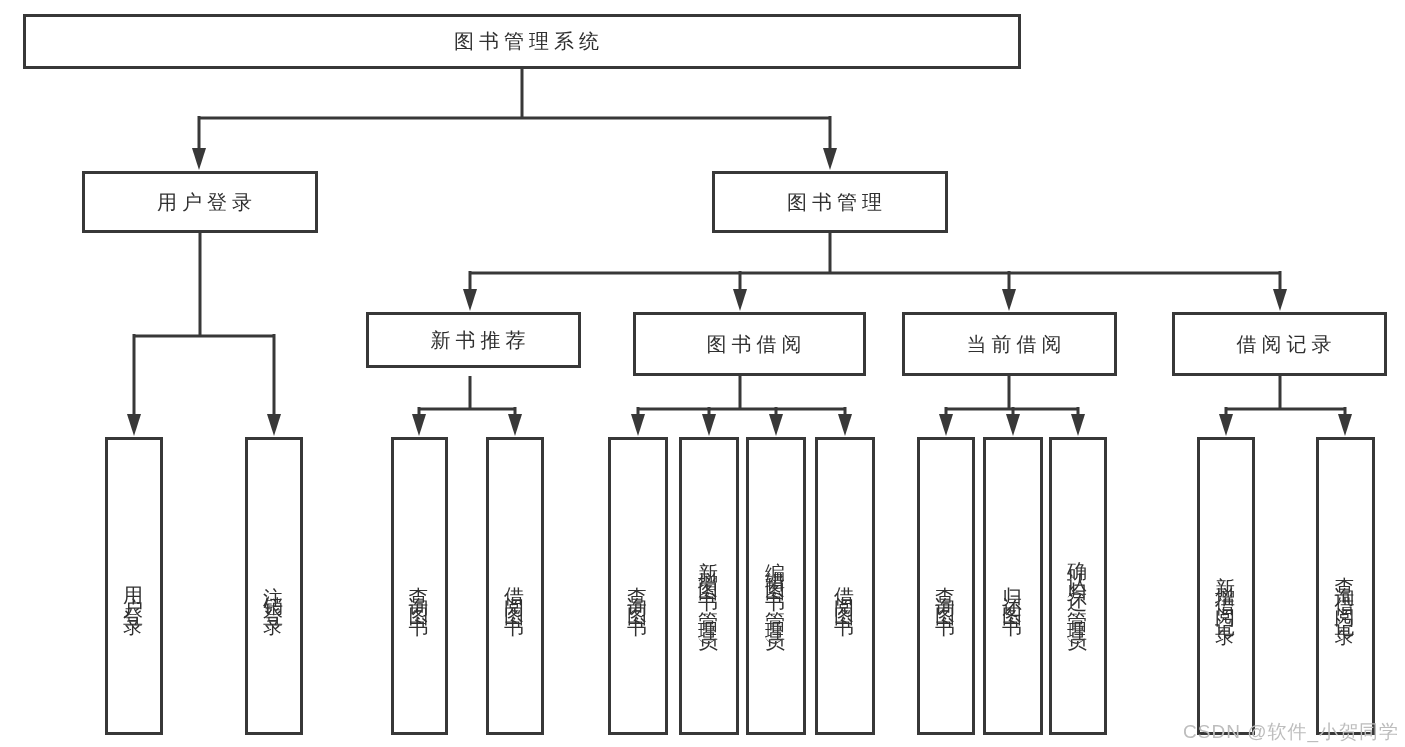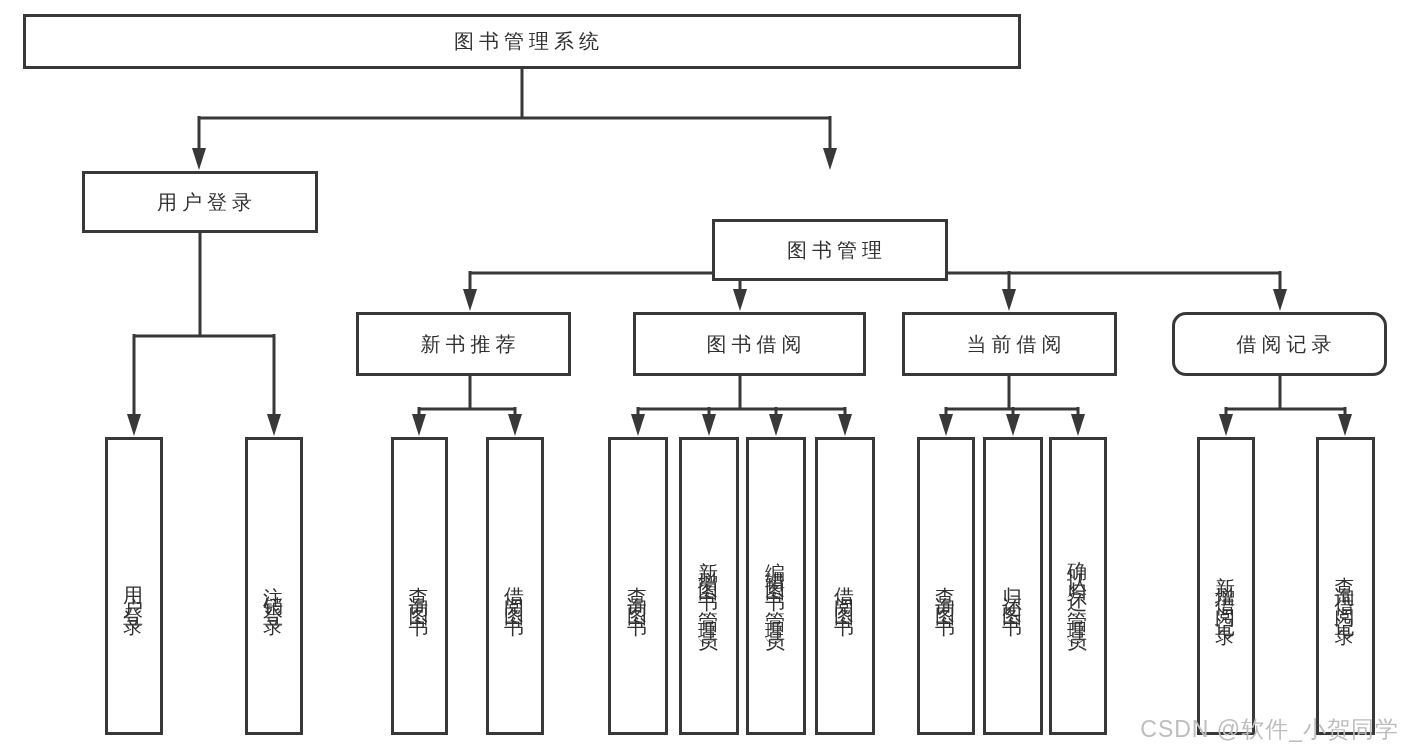--- a/index.html
+++ b/index.html
@@ -35,45 +35,45 @@
   }
   .node.v {
     writing-mode: vertical-rl;
     text-orientation: mixed;
     letter-spacing: 10px;
     padding-top: 10px; 
   }
   
   #node-root            { left: 23px;   top: 14px;  width: 998px; height: 55px; }
   #node-user-login      { left: 82px;   top: 171px; width: 236px; height: 62px; }
-  #node-book-management { left: 712px;  top: 171px; width: 236px; height: 62px; margin-top: 48px; }
-  #node-new-book-recommend { left: 356px;  top: 312px; width: 215px; height: 64px; }
+  #node-book-management { left: 712px;  top: 171px; width: 236px; height: 62px; }
+  #node-new-book-recommend { left: 366px;  top: 312px; width: 215px; height: 56px; }
   #node-book-borrow        { left: 633px;  top: 312px; width: 233px; height: 64px; }
   #node-current-borrow     { left: 902px;  top: 312px; width: 215px; height: 64px; text-align: right; }
-  #node-borrow-record      { left: 1172px; top: 312px; width: 215px; height: 64px; border-radius: 14px; }
+  #node-borrow-record      { left: 1172px; top: 312px; width: 215px; height: 64px; }
   .leaf { top: 437px; height: 298px; }
   #leaf-user-login           { left: 105px;  width: 58px; }
   #leaf-logout               { left: 245px;  width: 58px; }
   #leaf-query-book-recommend { left: 391px;  width: 57px; }
   #leaf-borrow-book-recommend{ left: 486px;  width: 58px; }
   #leaf-query-book-borrow    { left: 608px;  width: 60px; }
   #leaf-add-book             { left: 679px;  width: 60px; }
   #leaf-edit-book            { left: 746px;  width: 60px; }
   #leaf-borrow-book          { left: 815px;  width: 60px; }
   #leaf-query-book-current   { left: 917px;  width: 58px; }
   #leaf-return-book          { left: 983px;  width: 60px; }
   #leaf-confirm-return       { left: 1049px; width: 58px; }
   #leaf-add-borrow-record    { left: 1197px; width: 58px; }
   #leaf-query-borrow-record  { left: 1316px; width: 59px; }
   #watermark {
     position: absolute;
     right: 6px;
     bottom: 2px;
     z-index: 5;
-    font-size: 23px;
+    font-size: 19px;
     color: #bdbdbd;
     letter-spacing: 1px;
     white-space: nowrap;
   }
 </style>
 </head>
 <body>
 
 <div id="stage">
 

